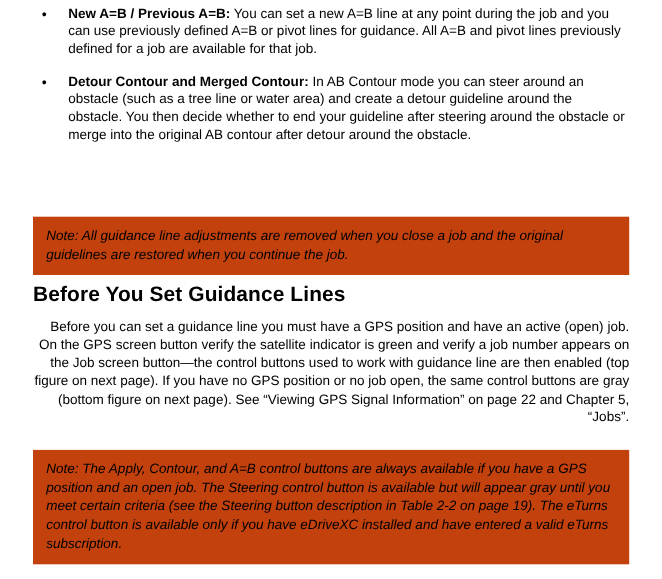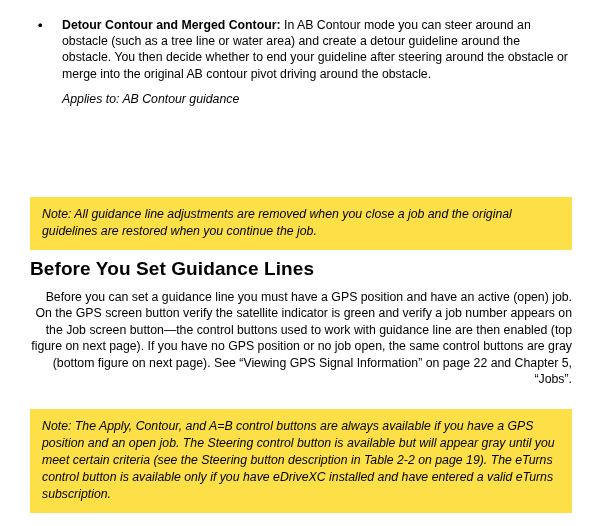--- a/index.html
+++ b/index.html
@@ -47,21 +47,21 @@
   .para .lead {
     font-weight: bold;
   }
   .applies {
     font-style: italic;
     font-size: 12.3px;
     line-height: 16.2px;
     margin: 9px 0 0 0;
   }
   .note-box {
-    background: #fde047;
+    background: #c2410c;
     font-style: italic;
     font-size: 12.3px;
     line-height: 17px;
     padding: 9px 12px 10px 12px;
     box-sizing: border-box;
   }
   h2.section-head {
     font-size: 19px;
     font-weight: bold;
     letter-spacing: 0.1px;
@@ -85,26 +85,26 @@
 </head>
 <body>
 
 <div class="page">
 
   <div id="block-bullets">
     <ul class="bullet-list">
 
       <li class="bullet-item">
         <span class="bullet-mark">•</span>
+        <p class="para"><span class="lead">New A=B / Previous A=B:</span><span> You can set a new A=B line at any point during the job and you can use previously defined A=B or pivot lines for guidance. All A=B and pivot lines previously defined for a job are available for that job.</span></p>
       </li>
 
       <li class="bullet-item" style="margin-top:13px;">
         <span class="bullet-mark">•</span>
-        <p class="para"><span class="lead">Detour Contour and Merged Contour:</span><span> In AB Contour mode you can steer around an obstacle (such as a tree line or water area) and create a detour guideline around the obstacle. You then decide whether to end your guideline after steering around the obstacle or merge into the original AB contour pivot driving around the obstacle.</span></p>
-        <p class="applies">Applies to: AB Contour guidance</p>
+        <p class="para"><span class="lead">Detour Contour and Merged Contour:</span><span> In AB Contour mode you can steer around an obstacle (such as a tree line or water area) and create a detour guideline around the obstacle. You then decide whether to end your guideline after steering around the obstacle or merge into the original AB contour after detour around the obstacle.</span></p>
       </li>
 
     </ul>
   </div>
 
   <div id="note-1" class="note-box">
     <span>Note: All guidance line adjustments are removed when you close a job and the original guidelines are restored when you continue the job.</span>
   </div>
 
   <h2 id="before-head" class="section-head">Before You Set Guidance Lines</h2>

